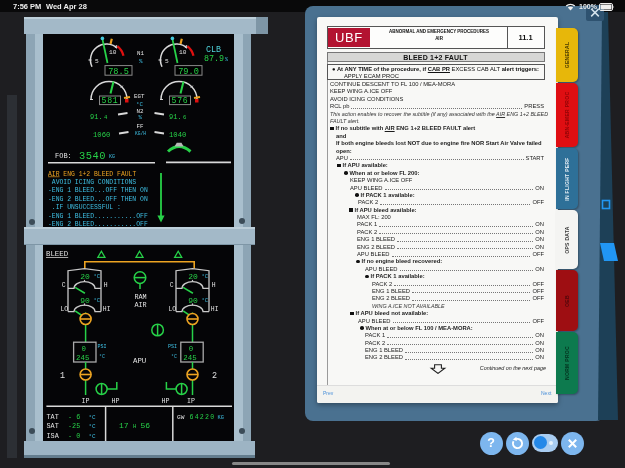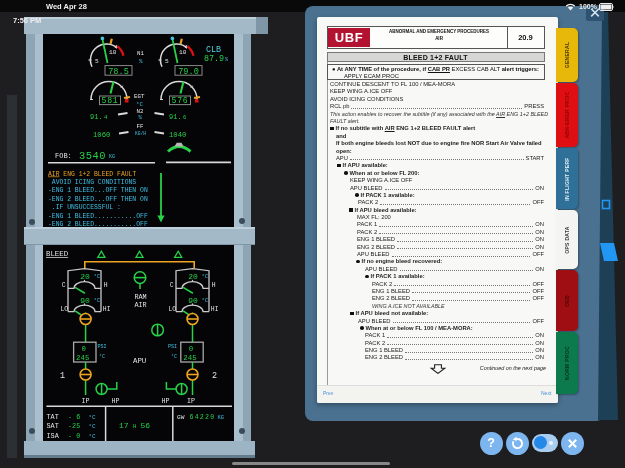--- a/index.html
+++ b/index.html
@@ -229,24 +229,24 @@
     <svg width="18" height="16" viewBox="0 0 18 16">
         <line x1="5.2" y1="3.8" x2="12.8" y2="11.4" stroke="#d6e4ee" stroke-width="1.5"></line>
         <line x1="12.8" y1="3.8" x2="5.2" y2="11.4" stroke="#d6e4ee" stroke-width="1.5"></line>
       </svg>
   </div>
 
   <div id="doc"></div>
   <div class="abs" style="left:326.5px;top:62px;width:1px;height:323px;background:#9a9a9a"></div>
 
   <div class="abs" style="left:326.5px;top:26px;width:218px;height:22.5px;border:1px solid #555;background:#fdfdfc"></div>
-  <div class="abs" style="left:328px;top:27.8px;width:42px;height:19px;background:#b31331;color:#fff;font-weight:700;font-size:13px;text-align:center;line-height:19px;letter-spacing:0.6px">UBF</div>
+  <div class="abs" style="left:328px;top:27.8px;width:42px;height:19px;background:#b31331;color:#fff;font-weight:400;font-size:13px;text-align:center;line-height:19px;letter-spacing:0.6px">UBF</div>
   <div class="abs" style="left:372px;top:29.2px;width:134px;text-align:center;font-size:4.5px;font-weight:700;color:#111;line-height:6.8px">ABNORMAL AND EMERGENCY PROCEDURES<br>AIR</div>
   <div class="abs" style="left:507px;top:26px;width:1px;height:22.5px;background:#555"></div>
-  <div class="abs" style="left:507px;top:33px;width:37px;text-align:center;font-size:7.5px;font-weight:700;color:#111">20.9</div>
+  <div class="abs" style="left:507px;top:33px;width:37px;text-align:center;font-size:7.5px;font-weight:700;color:#111">11.1</div>
 
   <div class="abs" style="left:326.5px;top:51.5px;width:218px;height:10px;background:#d7d7d5;border:1px solid #777;text-align:center;font-size:7px;font-weight:700;color:#111;line-height:9px;letter-spacing:0.2px">BLEED 1+2 FAULT</div>
 
   <div class="abs" style="left:326.5px;top:63.5px;width:218px;height:16.5px;border:1px solid #555"></div>
   <div class="abs" style="left:332px;top:65.5px;font-size:5.8px;color:#111;white-space:nowrap"><b>● At ANY TIME of the procedure, if <u>CAB PR</u></b> EXCESS CAB ALT <b>alert triggers:</b></div>
   <div class="abs" style="left:344px;top:73px;font-size:5.8px;color:#111">APPLY ECAM PROC</div>
 
   <div class="dl" style="left:330px;top:81.0px;width:214px">
       <span>CONTINUE DESCENT TO FL 100 / MEA-MORA</span>
     </div>
@@ -438,21 +438,21 @@
     <div style="position:absolute;right:4.5px;top:7px;width:4px;height:4px;border-radius:50%;background:#e8f2fb"></div>
   </div>
   <div class="abs" style="left:560.5px;top:431.5px;width:23px;height:23px;border-radius:50%;background:#7db6ee">
     <svg width="23" height="23" viewBox="0 0 23 23">
         <line x1="7.8" y1="7.8" x2="15.2" y2="15.2" stroke="#fff" stroke-width="2"></line>
         <line x1="15.2" y1="7.8" x2="7.8" y2="15.2" stroke="#fff" stroke-width="2"></line>
       </svg>
   </div>
 
   <div id="sb">
-    <span style="position:absolute;left:13px;top:16px">7:56 PM</span>
+    <span style="position:absolute;left:13px;top:2px">7:56 PM</span>
     <span style="position:absolute;left:46px;top:2px">Wed Apr 28</span>
     <svg style="position:absolute;left:565px;top:2.5px" width="11" height="8" viewBox="0 0 11 8">
         <path d="M5.5 7.5 L2.8 4.6 A4.3 4.3 0 0 1 8.2 4.6 Z" fill="#efefef"></path>
         <path d="M1.2 3 A6.3 6.3 0 0 1 9.8 3" fill="none" stroke="#efefef" stroke-width="1.3"></path>
       </svg>
     <span style="position:absolute;left:579px;top:2.5px;font-size:7px">100%</span>
     <svg style="position:absolute;left:599px;top:2.5px" width="16" height="8" viewBox="0 0 16 8">
         <rect x="0.5" y="0.5" width="13" height="7" rx="1.5" fill="none" stroke="#efefef"></rect>
         <rect x="1.5" y="1.5" width="11" height="5" rx="1" fill="#efefef"></rect>
         <path d="M14.5 2.5 Q15.8 4 14.5 5.5 Z" fill="#efefef"></path>

